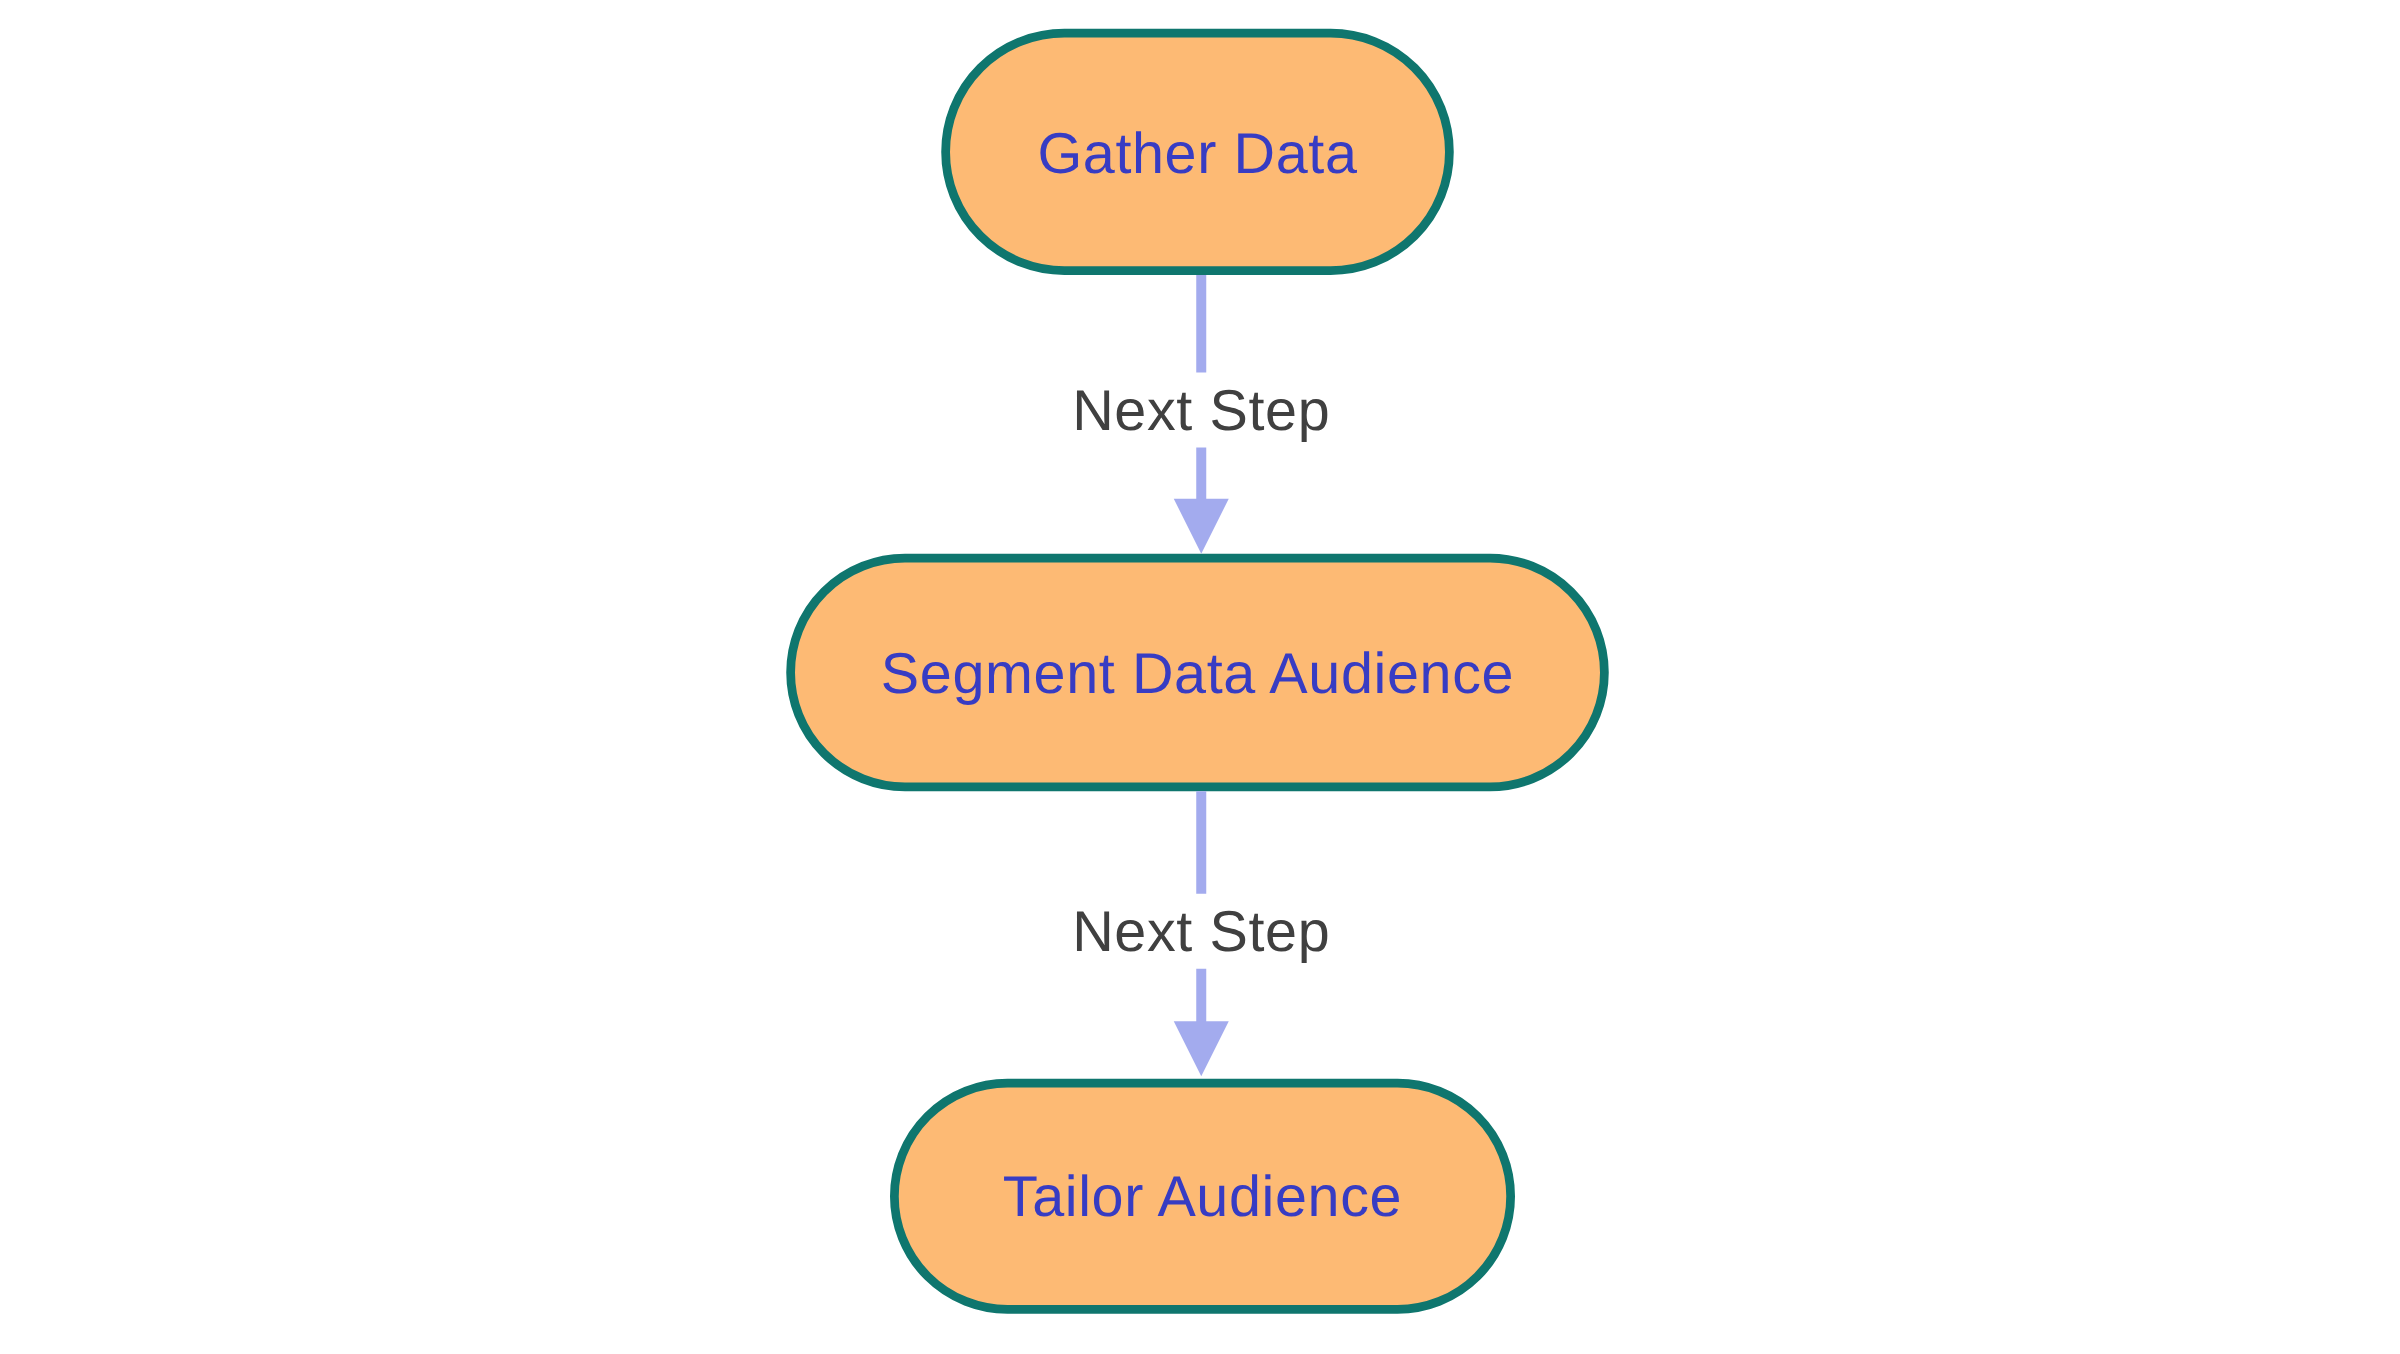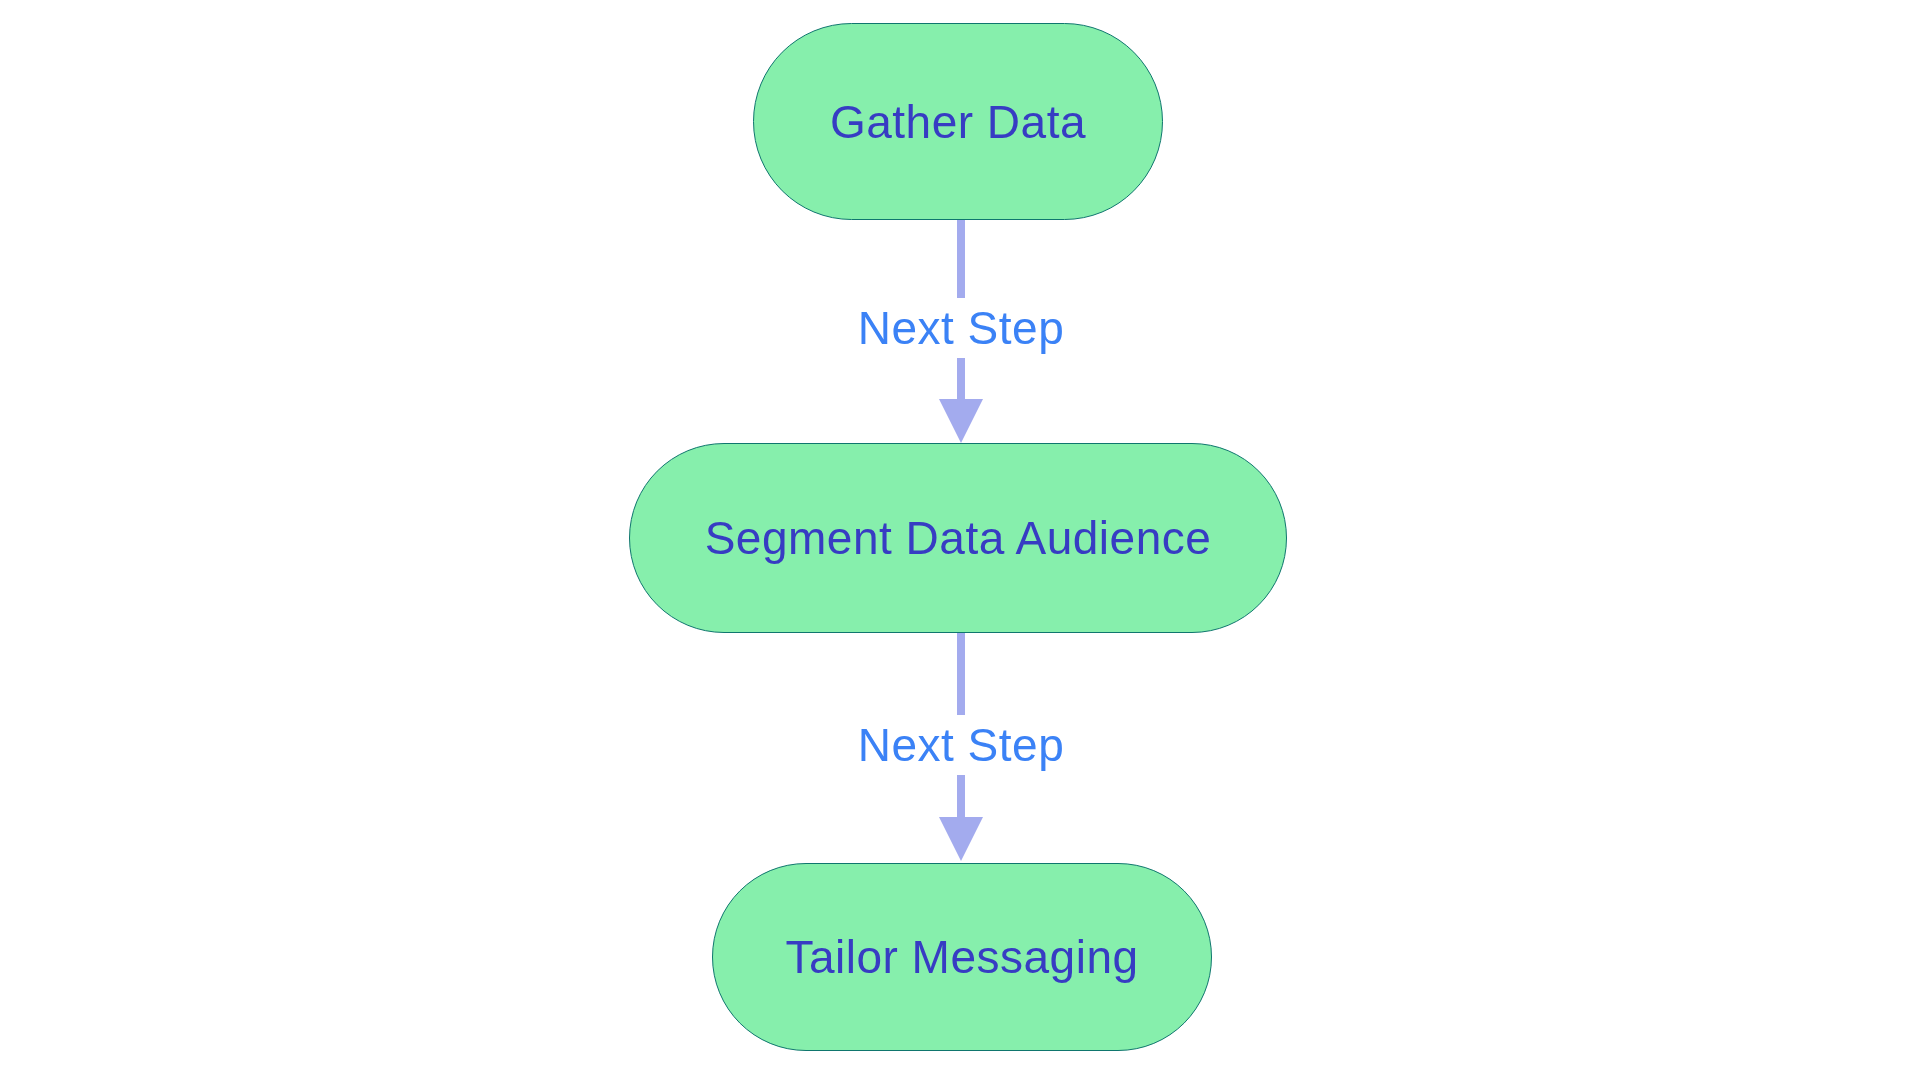--- a/index.html
+++ b/index.html
@@ -7,22 +7,22 @@
     position: relative;
     width: 1920px;
     height: 1083px;
     background: #ffffff;
     overflow: hidden;
     font-family: "Liberation Sans", "DejaVu Sans", sans-serif;
   }
   .node {
     position: absolute;
     box-sizing: border-box;
-    background: #86efac;
-    border: 1px solid #0f766e;
+    background: #fdba74;
+    border: 7px solid #0f766e;
     border-radius: 120px;
     display: flex;
     align-items: center;
     justify-content: center;
   }
   .node-label {
     color: #373cc3;
     font-size: 46px;
     letter-spacing: 0.5px;
     white-space: nowrap;
@@ -50,21 +50,21 @@
     z-index: 1;
   }
   #arrowhead-1 { left: 939px; top: 399px; }
   #arrowhead-2 { left: 939px; top: 817px; }
 
   .edge-label {
     position: absolute;
     transform: translate(-50%, -50%);
     background: #ffffff;
     padding: 3px 14px;
-    color: #3b82f6;
+    color: #404040;
     font-size: 46px;
     letter-spacing: 0.5px;
     white-space: nowrap;
     z-index: 2;
   }
   #edge-label-1 { left: 961px; top: 328px; }
   #edge-label-2 { left: 961px; top: 745px; }
 </style>
 </head>
 <body>
@@ -81,16 +81,16 @@
 
   <div class="node" id="node-segment-audience">
     <span class="node-label">Segment Data Audience</span>
   </div>
 
   <div class="edge-line" id="edge-line-2"></div>
   <div class="arrowhead" id="arrowhead-2"></div>
   <span class="edge-label" id="edge-label-2">Next Step</span>
 
   <div class="node" id="node-tailor-messaging">
-    <span class="node-label">Tailor Messaging</span>
+    <span class="node-label">Tailor Audience</span>
   </div>
 
 </div>
 
 </body></html>

